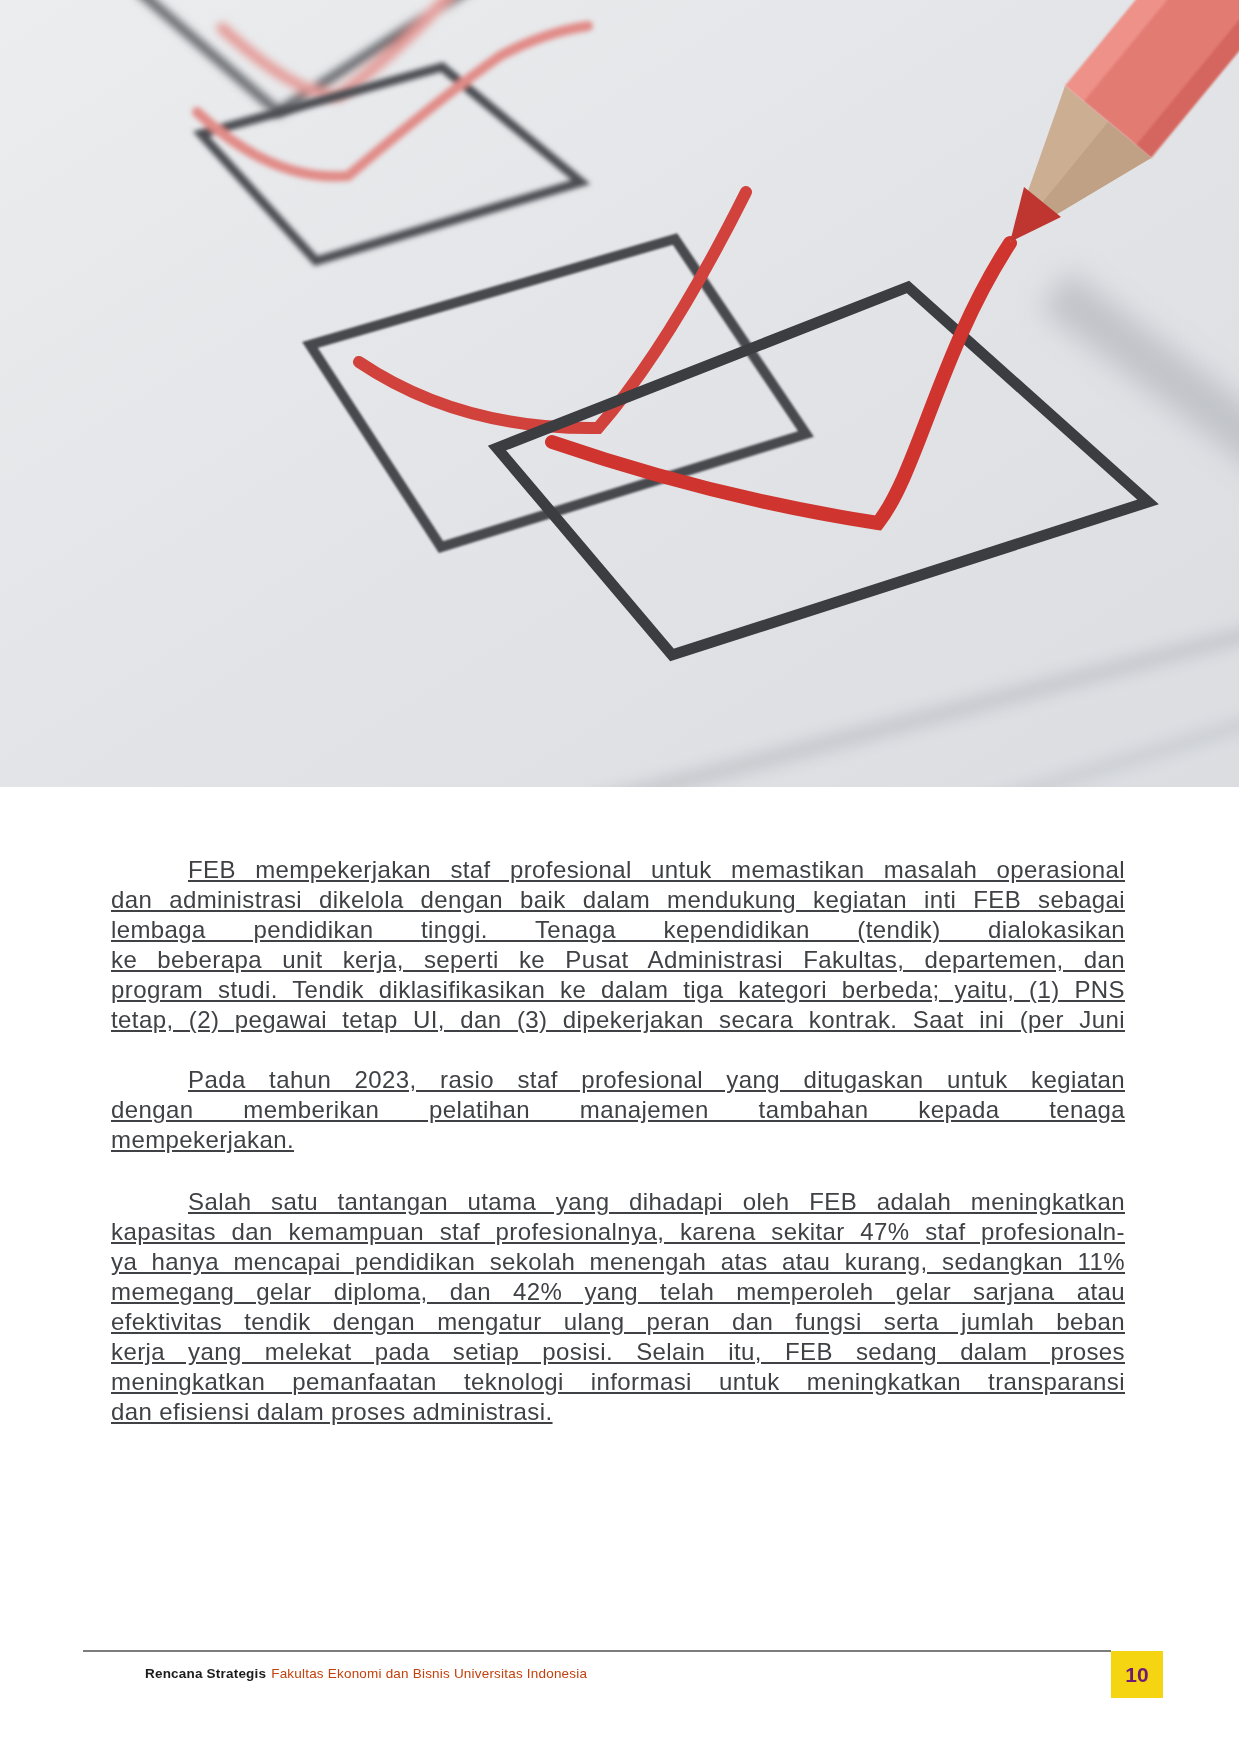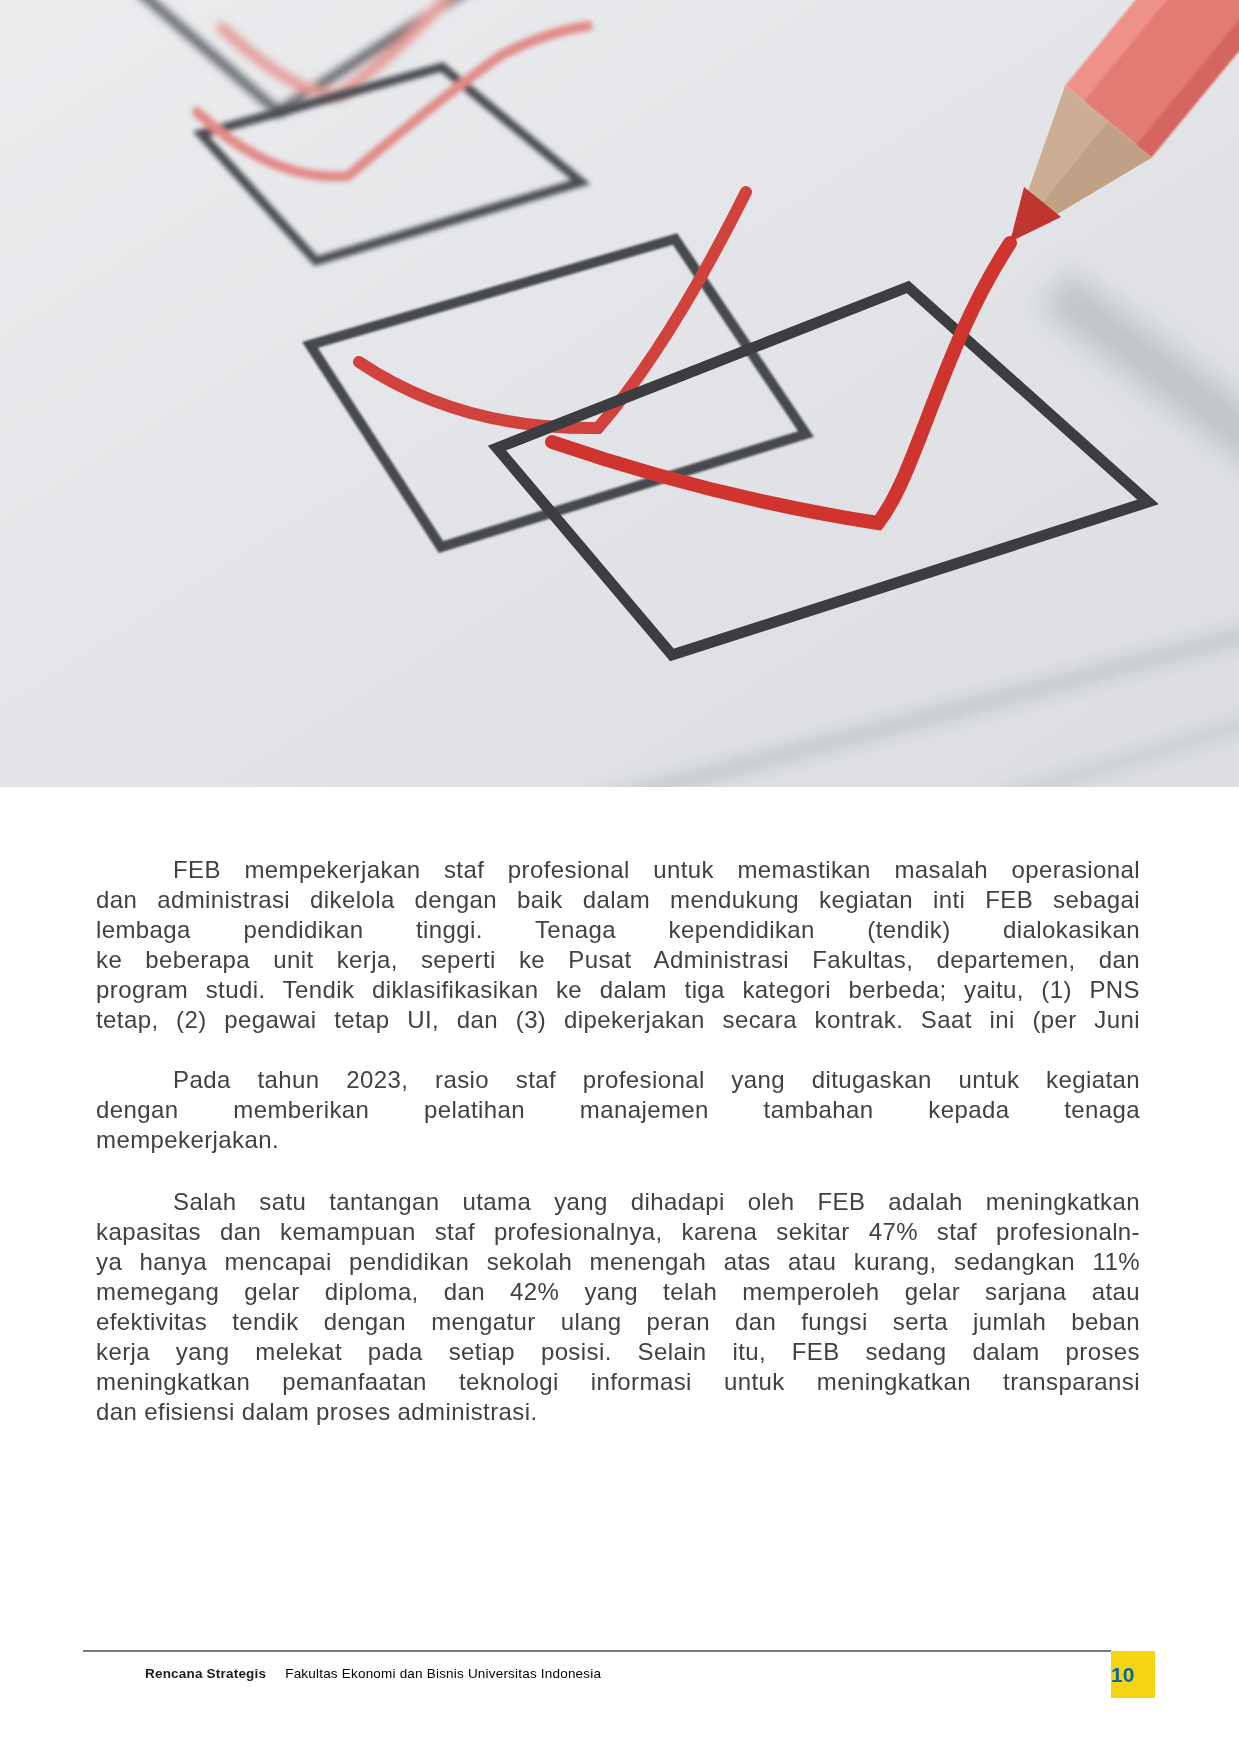--- a/index.html
+++ b/index.html
@@ -19,21 +19,21 @@
     width: 1239px; height: 787px;
     line-height: 0;
   }
   
   #content {
     position: absolute; left: 96px; top: 787px;
     width: 1044px;
     color: #3f4145;
     font-size: 24px;
   }
-  .para { margin: 0; padding: 0; }
+  .para { margin: 15px; padding: 0; text-decoration: underline; }
   .para-1 { margin-top: 68px; }
   .para-2 { margin-top: 30px; }
   .para-3 { margin-top: 32px; }
   .line {
     height: 30px; line-height: 30px;
     letter-spacing: 0.4px;
     text-align: justify;
     text-align-last: justify;
     white-space: nowrap;
   }
@@ -44,27 +44,27 @@
     position: absolute; left: 83px; top: 1650px;
     width: 1028px; height: 2px;
     background: #7d7d7d;
   }
   #footer-text {
     position: absolute; left: 145px; top: 1666px;
     font-size: 13.5px; letter-spacing: 0.2px;
     white-space: nowrap;
   }
   #footer-text .bold { font-weight: 700; color: #1c1c1c; }
-  #footer-text .muted { color: #000000; margin-left: 19px; text-align: right; }
+  #footer-text .muted { color: #c2410c; margin-left: 5px; text-align: right; }
   #page-badge {
     position: absolute; left: 1111px; top: 1651px;
-    width: 44px; height: 47px;
+    width: 52px; height: 47px;
     background: #f5d511;
-    display: flex; align-items: center; justify-content: flex-start;
-    font-size: 21px; font-weight: 700; color: #0369a1;
+    display: flex; align-items: center; justify-content: center;
+    font-size: 21px; font-weight: 700; color: #701a75;
   }
 </style>
 </head>
 <body>
 
 <div id="page">
 
   <div id="hero">
     <svg width="1239" height="787" viewBox="0 0 1239 787">
       <defs>

